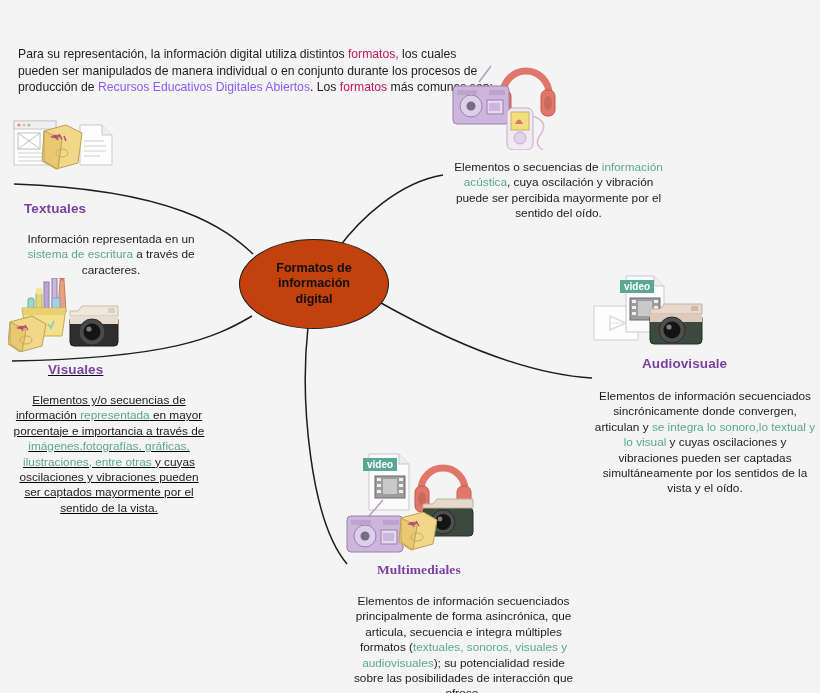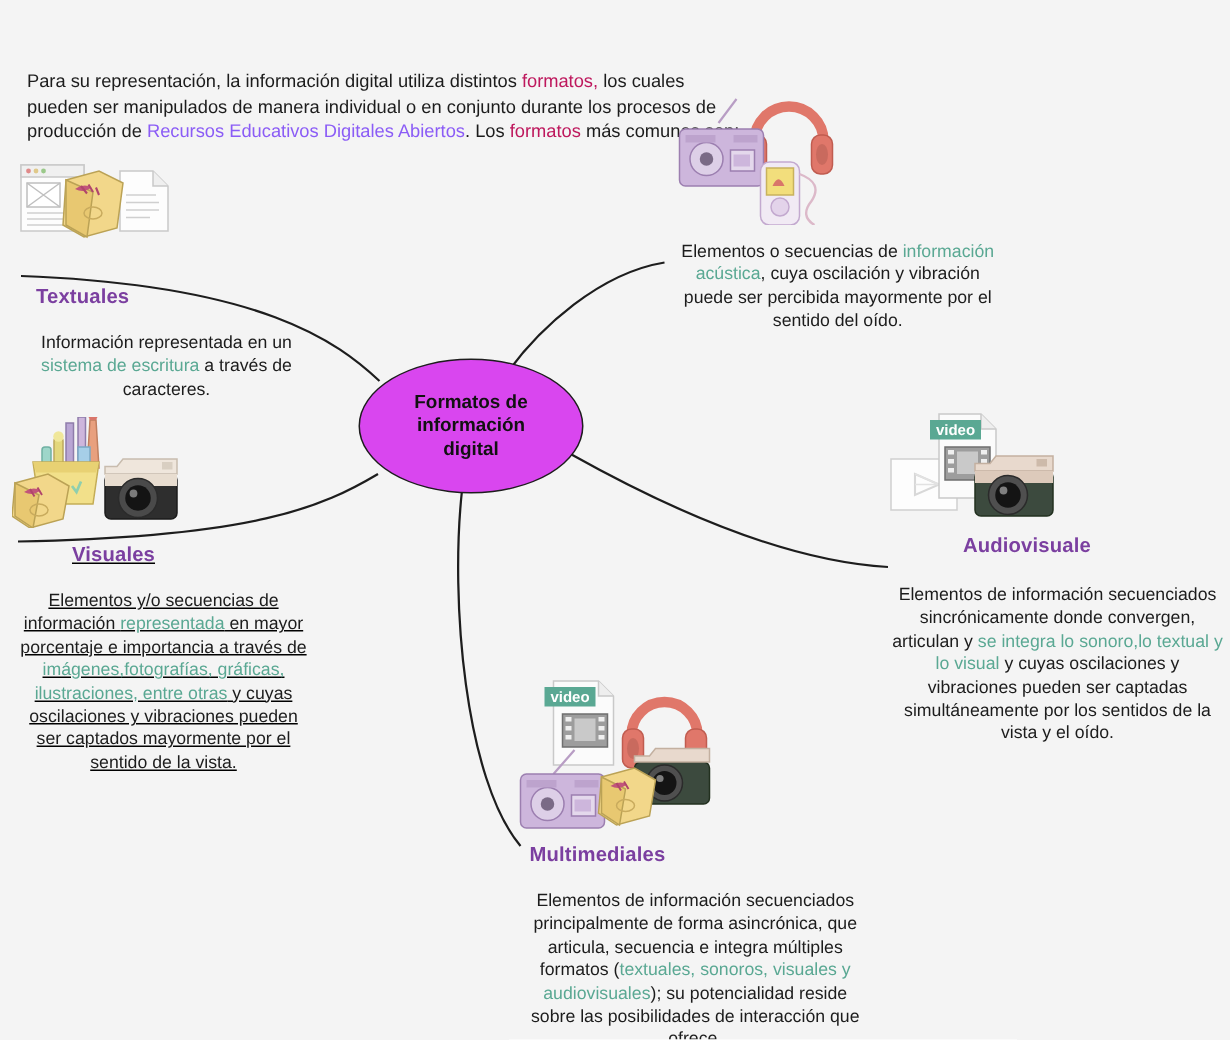--- a/index.html
+++ b/index.html
@@ -45,53 +45,53 @@
     white-space: nowrap;
   }
   .branch-body {
     font-size: 11.8px;
     line-height: 15.4px;
     color: #1c1c1c;
     text-align: center;
   }
 
   
-  #b-textuales   { left: 10px;  top: 104px; width: 200px; }
+  #b-textuales   { left: 10px;  top: 115px; width: 200px; }
   #b-sonoros     { left: 445px; top: 58px;  width: 225px; }
   #b-visuales    { left: 8px;   top: 278px; width: 200px; text-decoration: underline; }
   #b-audiovis    { left: 592px; top: 272px; width: 224px; }
   #b-multimedia  { left: 345px; top: 448px; width: 235px; }
 
   #b-textuales  .branch-title { margin: 8px 0 0 14px; }
   #b-textuales  .branch-body  { margin: 16px 0 0 2px; }
 
   #b-sonoros    .branch-title { margin: 6px 0 0 10px; }
   #b-sonoros    .branch-body  { margin: 14px 0 0 2px; }
 
   #b-visuales   .branch-title { margin: 6px 0 0 40px; }
   #b-visuales   .branch-body  { margin: 16px 0 0 2px; }
 
   #b-audiovis   .branch-title { margin: 6px 0 0 50px; }
   #b-audiovis   .branch-body  { margin: 18px 0 0 2px; }
 
-  #b-multimedia .branch-title { margin: 6px 0 0 8px; }
+  #b-multimedia .branch-title { margin: 6px 0 0 32px; font-family: Liberation Serif, serif; }
   #b-multimedia .branch-body  { margin: 16px 0 0 2px; }
 
   .icon-cluster { position: relative; height: 78px; }
   #b-sonoros   .icon-cluster { height: 88px; }
   #b-multimedia .icon-cluster { height: 108px; }
 
   
   #center-node {
     position: absolute;
     left: 239px; top: 239px;
     width: 148px; height: 88px;
     border: 1.6px solid #1d1d1d;
     border-radius: 50%;
-    background: #d946ef;
+    background: #c2410c;
     display: flex;
     align-items: center;
     justify-content: center;
     text-align: center;
   }
   #center-node .label {
     font-size: 12.6px;
     font-weight: bold;
     line-height: 15.5px;
     color: #111;

